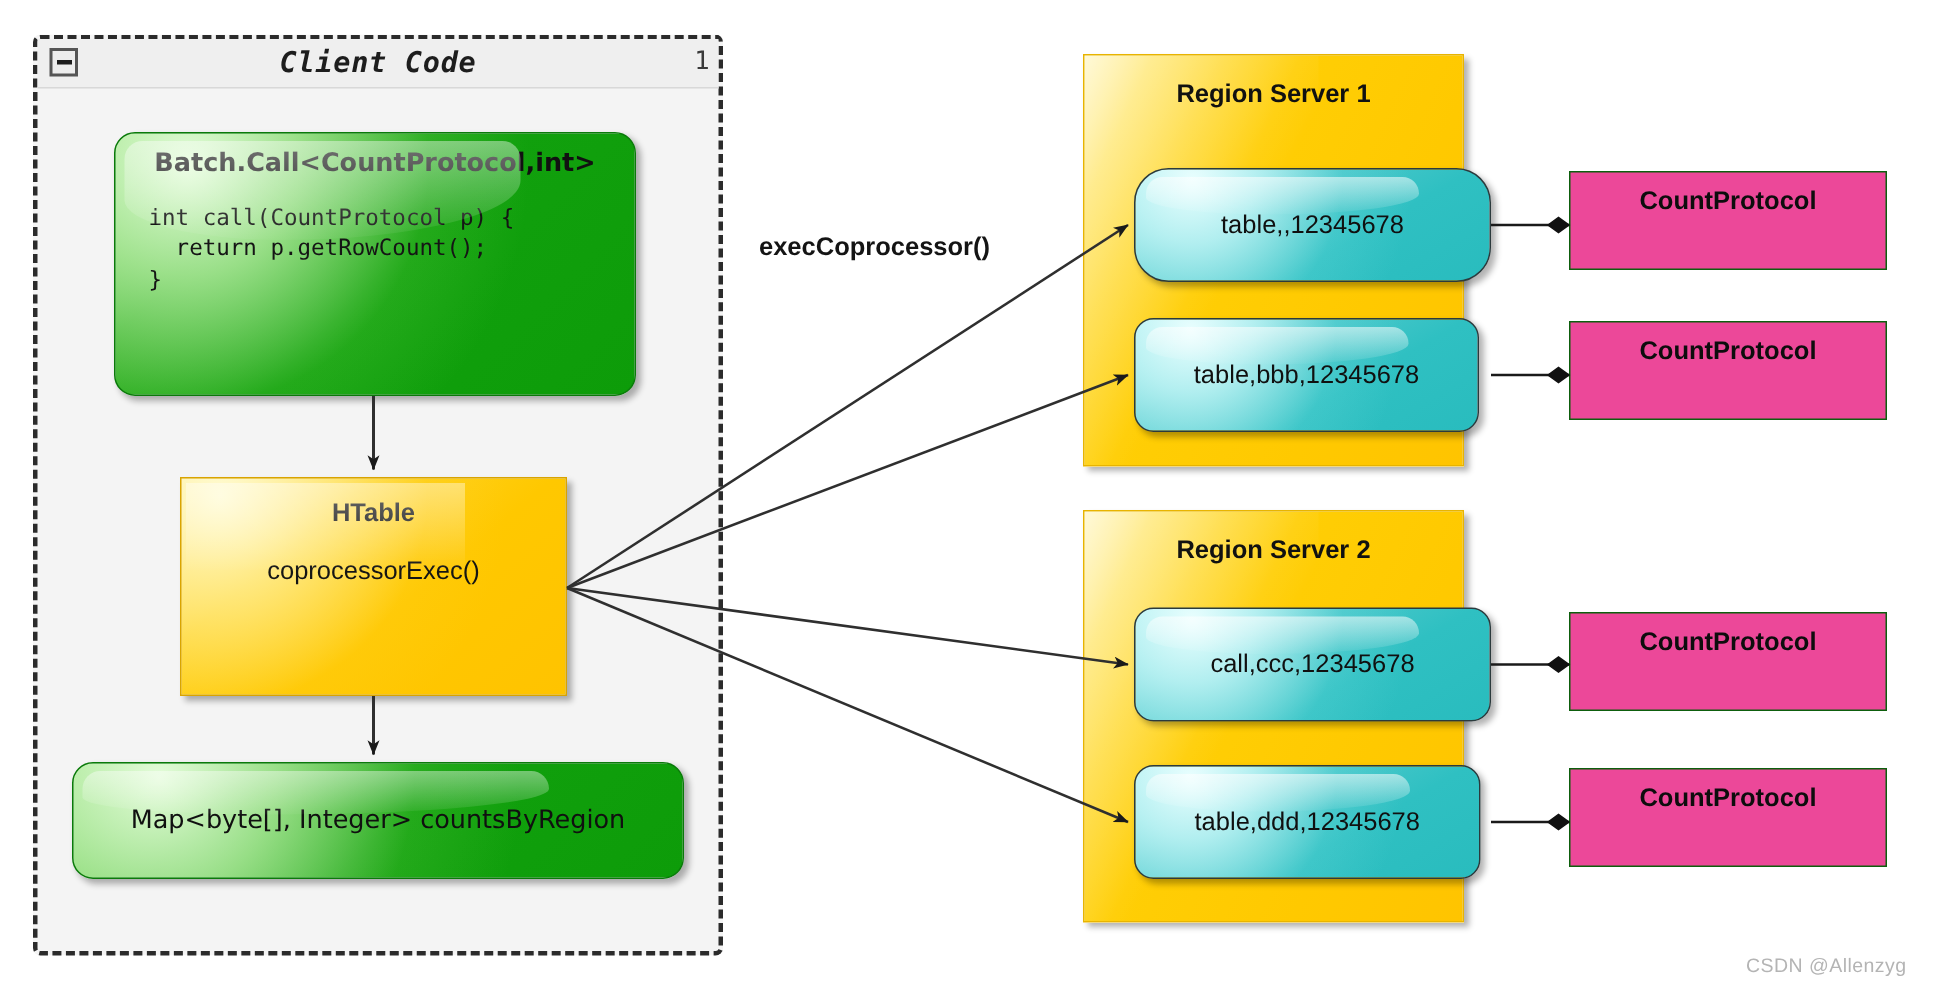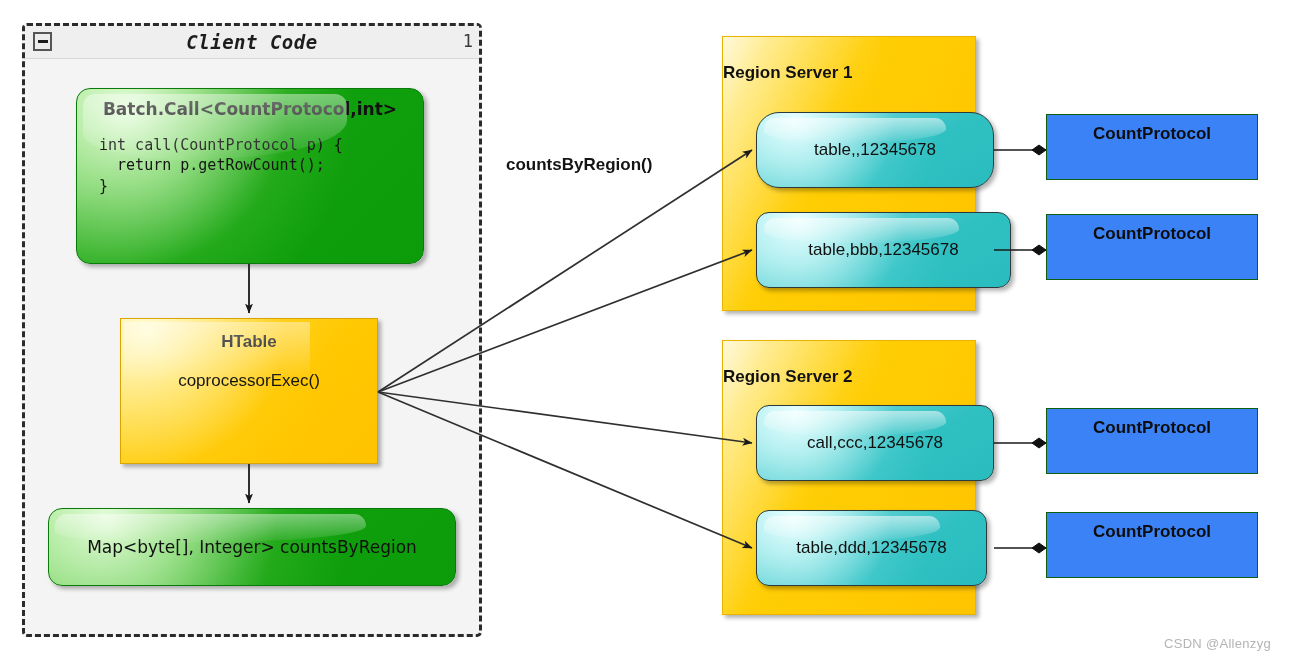--- a/index.html
+++ b/index.html
@@ -183,21 +183,22 @@
   .rs-panel::after {
     content: "";
     position: absolute;
     left: 0; top: 0;
     width: 62%; height: 100%;
     background: linear-gradient(118deg, rgba(255,255,255,0.50) 0%, rgba(255,255,255,0.18) 32%, rgba(255,255,255,0) 58%);
     pointer-events: none;
   }
   .rs-title {
     position: absolute;
-    left: 0; right: 0; top: 26px;
+    left: 0; right: 0; top: 16px;
+    text-align: center;
     font-size: 17px;
     font-weight: 700;
     color: #111;
     z-index: 2;
   }
   #rs1-panel { left: 722px; top: 36px; width: 254px; height: 275px; }
   #rs2-panel { left: 722px; top: 340px; width: 254px; height: 275px; }
 
   
   .region-box {
@@ -223,21 +224,21 @@
     left: 0; right: 0; top: 50%;
     transform: translateY(-50%);
     text-align: center;
     font-size: 17px;
     color: #101010;
   }
 
   
   .cp-box {
     border: 1px solid #0d5f0d;
-    background: #3b82f6;
+    background: #ec4899;
   }
   .cp-label {
     position: absolute;
     left: 0; right: 0; top: 9px;
     text-align: center;
     font-size: 17px;
     font-weight: 700;
     color: #0d0d0d;
   }
 
@@ -301,21 +302,21 @@
   </div>
 
   <div class="node rs-panel shadow" id="rs1-panel">
     <div class="rs-title">Region Server 1</div>
   </div>
 
   <div class="node region-box shadow" style="left:756px; top:112px; width:238px; height:76px;border-radius:23px;">
     <div class="region-label">table,,12345678</div>
   </div>
 
-  <div class="node region-box shadow" style="left:756px; top:212px; width:255px; height:76px;">
+  <div class="node region-box shadow" style="left:756px; top:212px; width:230px; height:76px;">
     <div class="region-label">table,bbb,12345678</div>
   </div>
 
   <div class="node cp-box" style="left:1046px; top:114px; width:212px; height:66px;">
     <div class="cp-label">CountProtocol</div>
   </div>
 
   <div class="node cp-box" style="left:1046px; top:214px; width:212px; height:66px;">
     <div class="cp-label">CountProtocol</div>
   </div>
@@ -358,17 +359,17 @@
     <line x1="378" y1="392" x2="752" y2="250" stroke="#2f2f2f" stroke-width="1.7" marker-end="url(#arrowOpen)"></line>
     <line x1="378" y1="392" x2="752" y2="443" stroke="#2f2f2f" stroke-width="1.7" marker-end="url(#arrowOpen)"></line>
     <line x1="378" y1="392" x2="752" y2="548" stroke="#2f2f2f" stroke-width="1.7" marker-end="url(#arrowOpen)"></line>
 
     <line x1="994" y1="150" x2="1046" y2="150" stroke="#1a1a1a" stroke-width="1.7" marker-end="url(#diamond)"></line>
     <line x1="994" y1="250" x2="1046" y2="250" stroke="#1a1a1a" stroke-width="1.7" marker-end="url(#diamond)"></line>
     <line x1="994" y1="443" x2="1046" y2="443" stroke="#1a1a1a" stroke-width="1.7" marker-end="url(#diamond)"></line>
     <line x1="994" y1="548" x2="1046" y2="548" stroke="#1a1a1a" stroke-width="1.7" marker-end="url(#diamond)"></line>
   </svg>
 
-  <div id="exec-label">countsByRegion()</div>
+  <div id="exec-label">execCoprocessor()</div>
 
   <div id="watermark">CSDN @Allenzyg</div>
 
 </div>
 
 </body></html>

